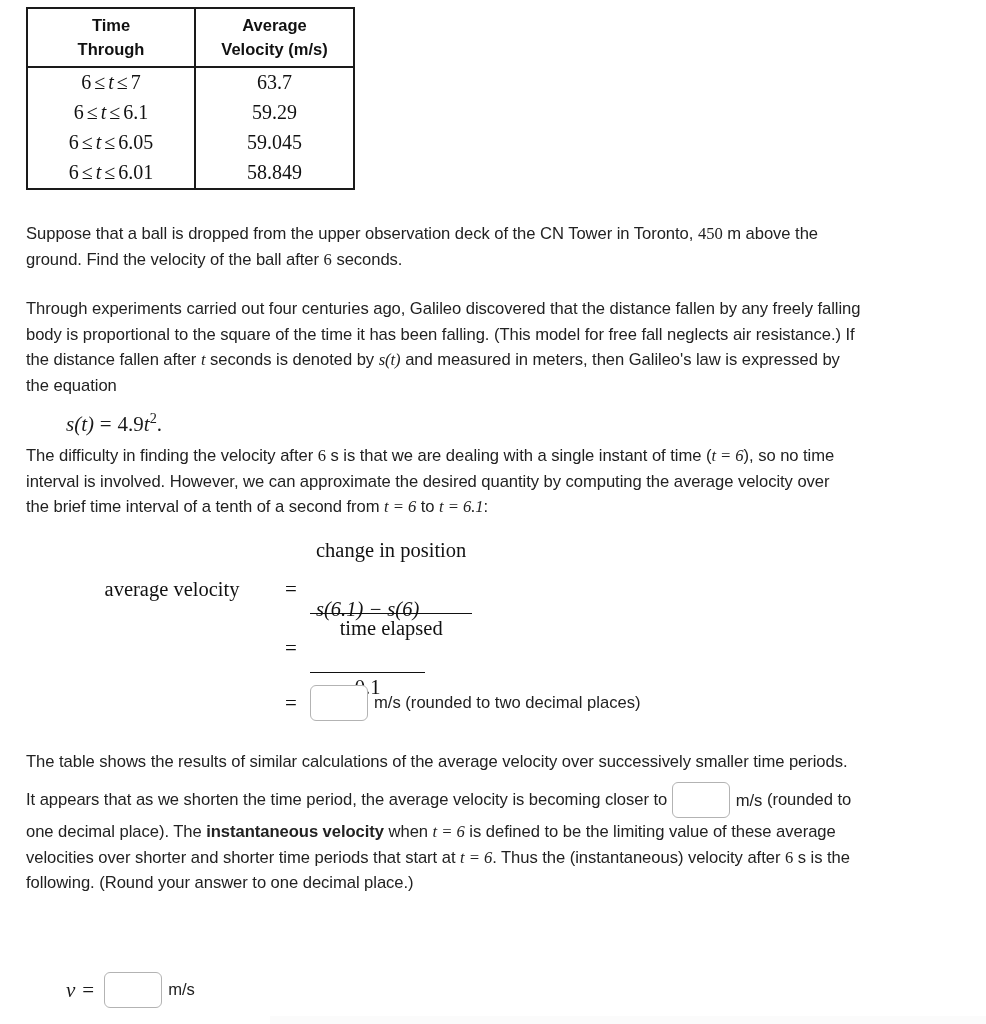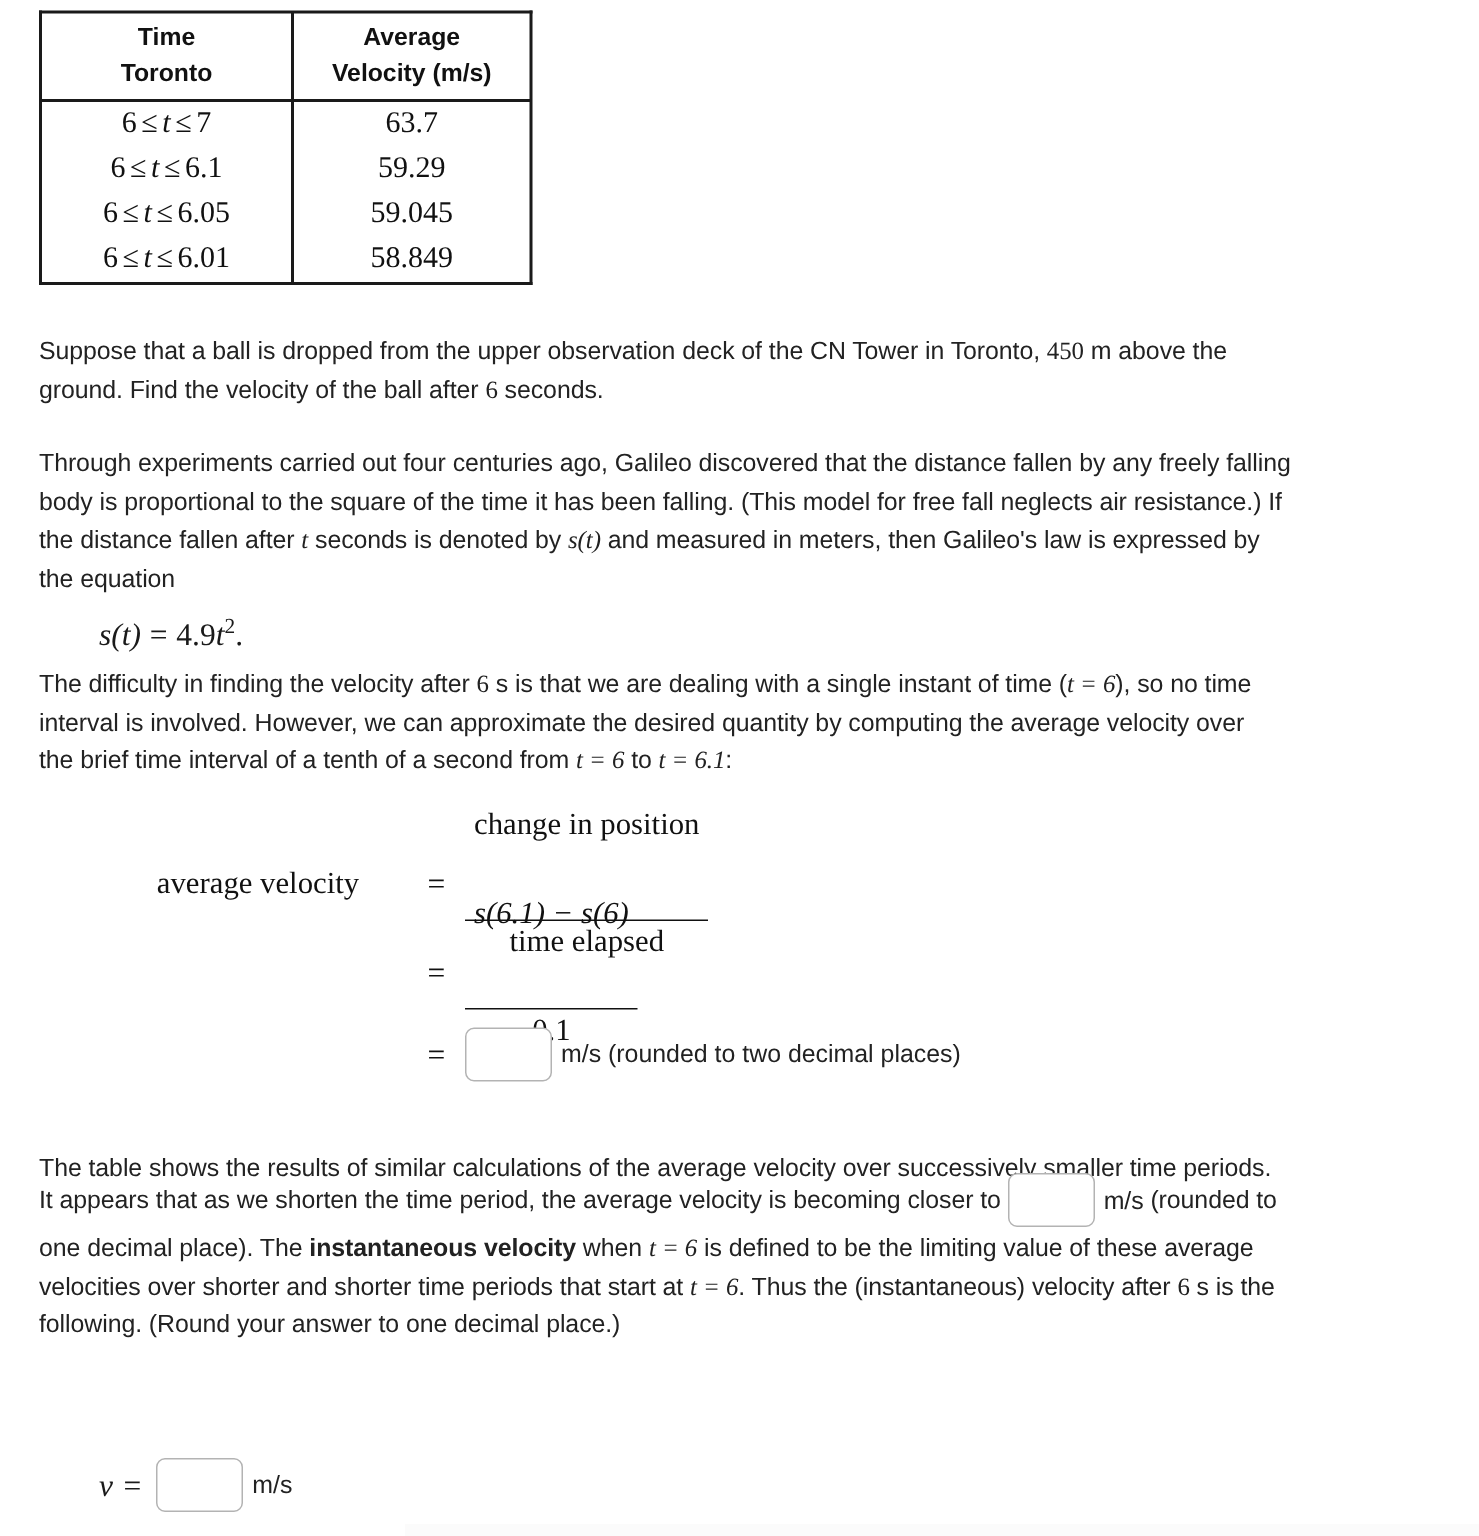--- a/index.html
+++ b/index.html
@@ -78,21 +78,21 @@
   .para {
     position: absolute;
     font-size: 16.6px;
     line-height: 25.6px;
     color: #222;
     letter-spacing: -0.05px;
   }
   .p1 { left: 26px; top: 221px; width: 846px; }
   .p2 { left: 26px; top: 296px; width: 840px; }
   .p3 { left: 26px; top: 443px; width: 830px; }
-  .p4 { left: 26px; top: 766px; width: 846px; }
+  .p4 { left: 26px; top: 749px; width: 846px; }
   .p5 { left: 26px; top: 783px; width: 845px; }
 
   
   .eq-s {
     position: absolute;
     left: 66px;
     top: 405px;
     font-size: 21px;
     line-height: 26px;
   }
@@ -218,21 +218,21 @@
 <body>
 
 <div class="page">
 
   <div class="vel-table-wrap">
     <table class="vel-table">
       <thead>
         <tr>
           <th class="col-interval">
             <span>Time</span><br>
-            <span>Toronto</span>
+            <span>Through</span>
           </th>
           <th class="col-velocity">
             <span>Average</span><br>
             <span>Velocity (m/s)</span>
           </th>
         </tr>
       </thead>
       <tbody>
         <tr>
           <td><span class="mnum">6</span><span class="m ineq">≤</span><span class="mi">t</span><span class="m ineq">≤</span><span class="mnum">7</span></td>

